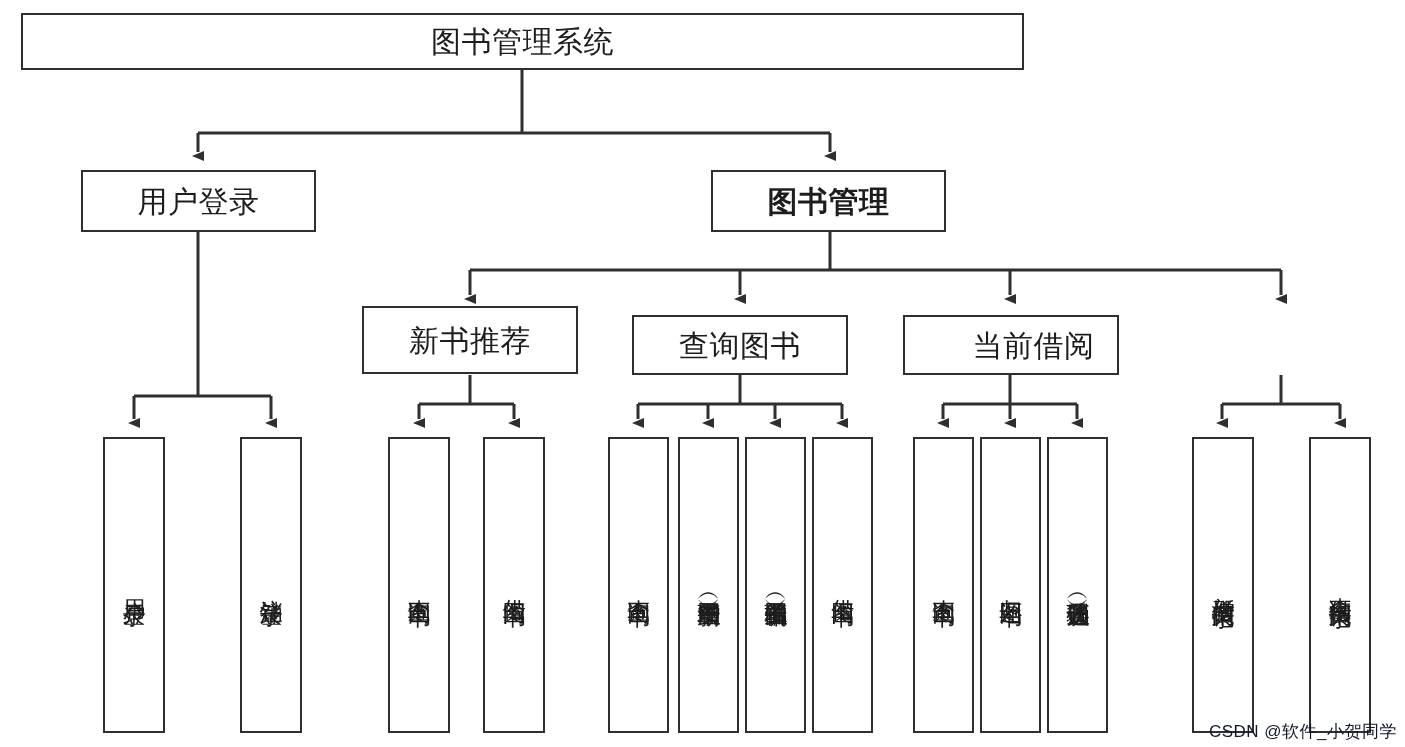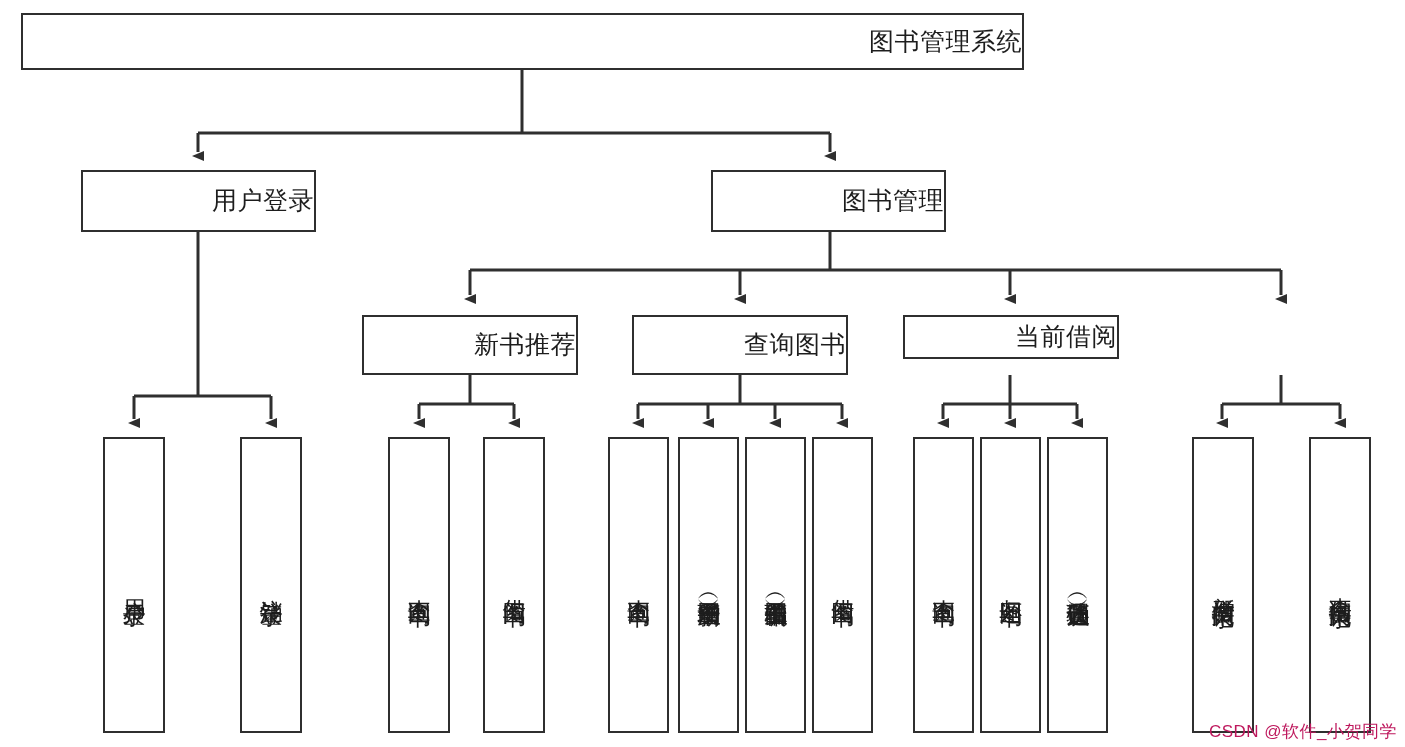--- a/index.html
+++ b/index.html
@@ -28,46 +28,45 @@
     position: absolute;
     box-sizing: border-box;
     background: #ffffff;
     border: 2px solid #2f2f2f;
     display: flex;
     align-items: center;
     justify-content: center;
     color: #1d1d1d;
   }
   .node-h {
-    font-size: 25px;
+    font-size: 30px;
     letter-spacing: 0.5px;
     line-height: 1.1;
     white-space: nowrap;
-    justify-content: flex-end;
   }
   .node-v {
     writing-mode: vertical-rl;
     text-orientation: upright;
     font-size: 23px;
     line-height: 1.28;
     letter-spacing: 2px;
     white-space: nowrap;
     padding-top: 4px;
     padding-bottom: 4px;
   }
   .node-v.tall {
     line-height: 1.12;
     letter-spacing: 0px;
   }
   .watermark {
     position: absolute;
     right: 8px;
     bottom: 4px;
     font-size: 17px;
-    color: #be185d;
+    color: #0f172a;
     letter-spacing: 0.5px;
     white-space: nowrap;
     pointer-events: none;
   }
 </style>
 </head>
 <body>
 
 <div id="diagram-root">
 
@@ -121,31 +120,31 @@
     </g>
   </svg>
 
   <div class="node node-h" style="left:21px; top:13px; width:1003px; height:57px;">
     <span>图书管理系统</span>
   </div>
 
   <div class="node node-h" style="left:81px; top:170px; width:235px; height:62px;">
     <span>用户登录</span>
   </div>
-  <div class="node node-h" style="left:711px; top:170px; width:235px; height:62px;">
+  <div class="node node-h" style="left:711px; top:170px; width:235px; height:62px;font-weight:bold;">
     <span>图书管理</span>
   </div>
 
-  <div class="node node-h" style="left:362px; top:315px; width:216px; height:60px;">
+  <div class="node node-h" style="left:362px; top:306px; width:216px; height:68px;">
     <span>新书推荐</span>
   </div>
   <div class="node node-h" style="left:632px; top:315px; width:216px; height:60px;">
     <span>查询图书</span>
   </div>
-  <div class="node node-h" style="left:903px; top:315px; width:216px; height:44px;padding-left:45px;">
+  <div class="node node-h" style="left:903px; top:315px; width:216px; height:60px;padding-left:45px;">
     <span>当前借阅</span>
   </div>
 
   <div class="node" style="left:103px; top:437px; width:62px; height:296px;">
     <span class="node-v">用户登录</span>
   </div>
   <div class="node" style="left:240px; top:437px; width:62px; height:296px;">
     <span class="node-v">注销登录</span>
   </div>
 

